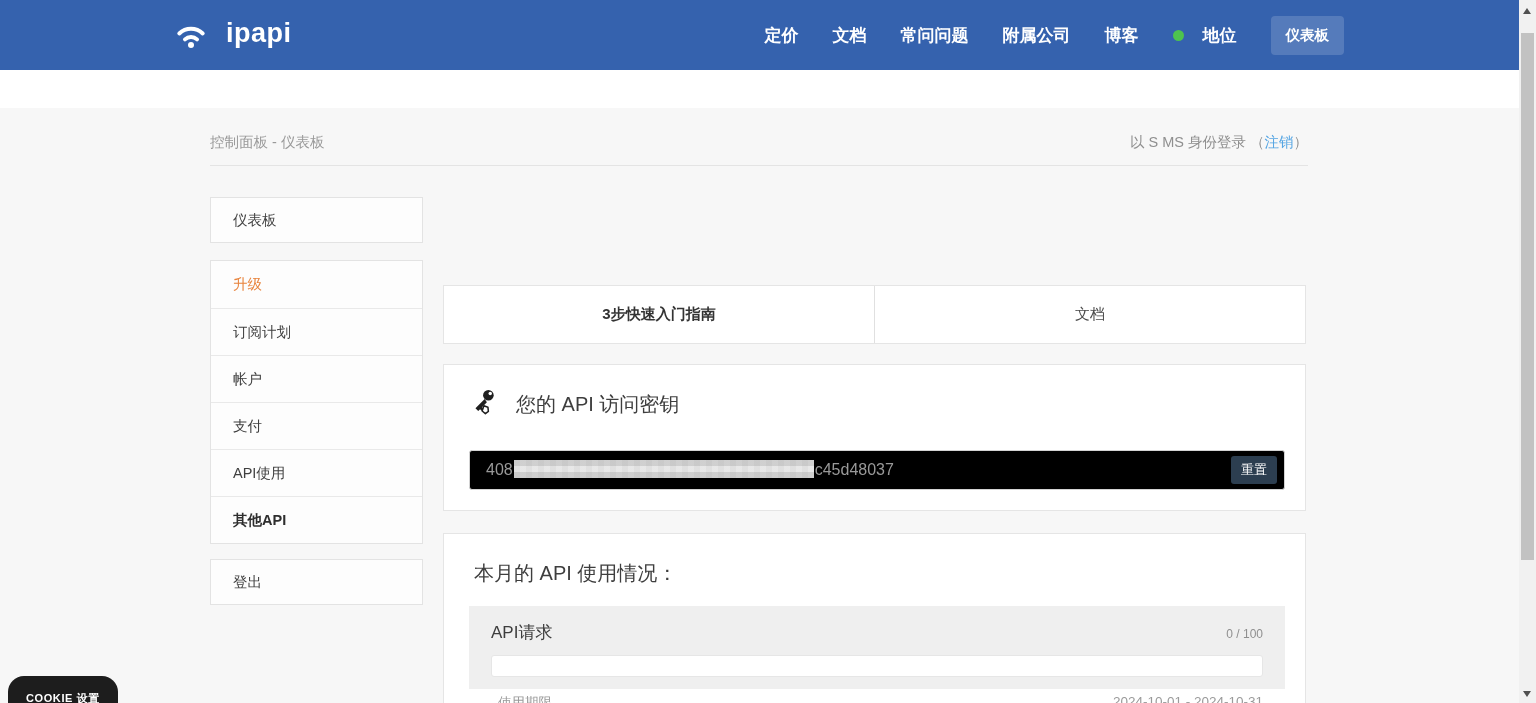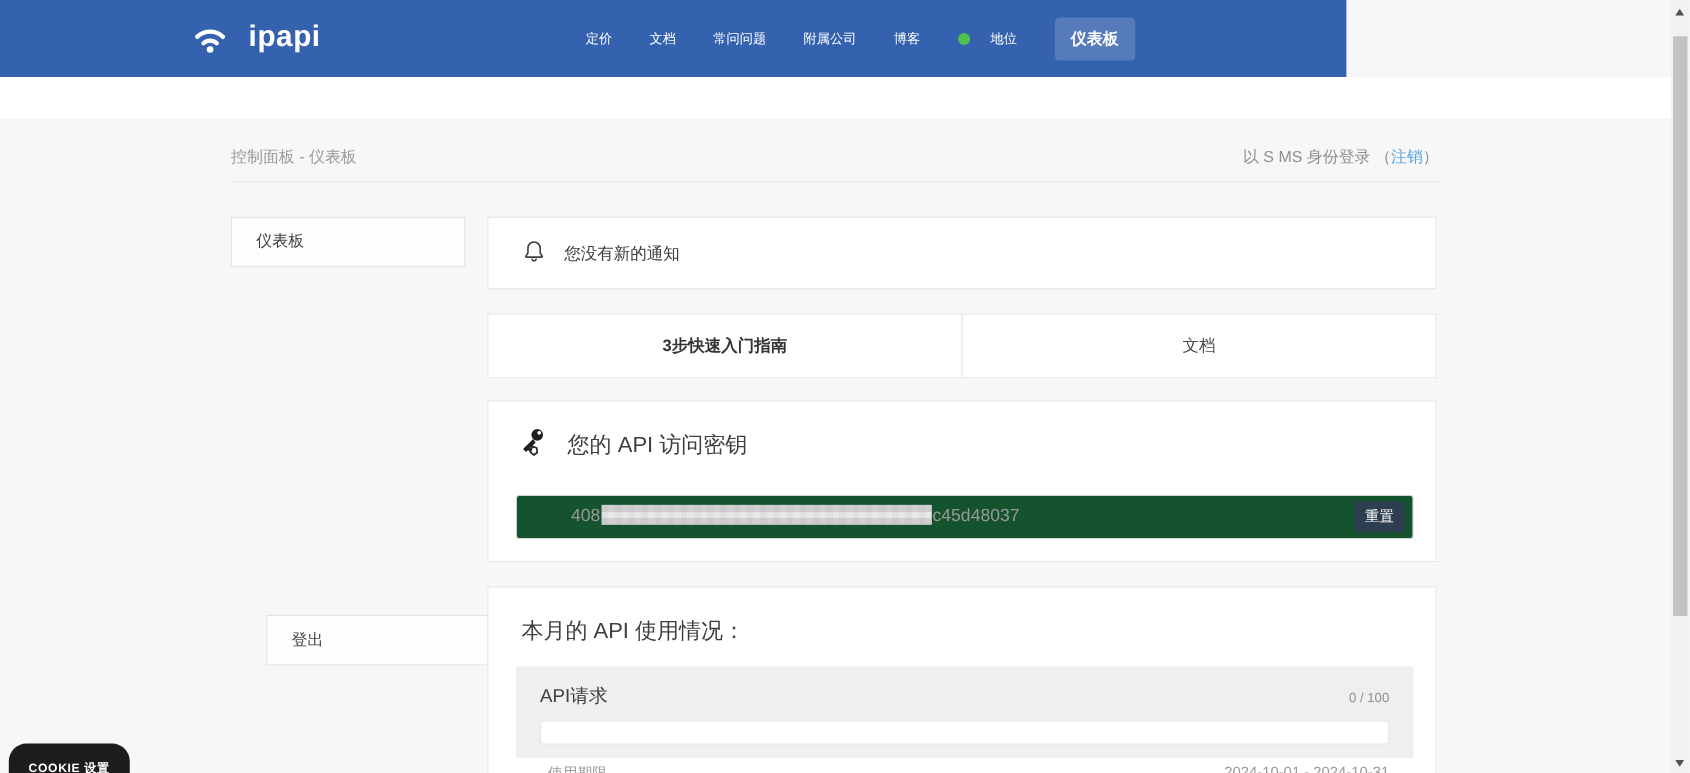--- a/index.html
+++ b/index.html
@@ -1,26 +1,26 @@
 <!DOCTYPE html>
 <html><head>
 <meta charset="utf-8">
 <style>
   * { margin:0; padding:0; box-sizing:border-box; }
   html,body { width:1536px; height:703px; overflow:hidden; }
   body { font-family:"Liberation Sans","DejaVu Sans",sans-serif; background:#f7f7f7; color:#3f3f3f; }
   #page { position:relative; width:1536px; height:703px; overflow:hidden; }
 
   
-  .navbar { position:absolute; top:0; left:0; width:1224px; height:70px; background:#3562ae; }
+  .navbar { position:absolute; top:0; left:0; width:1536px; height:70px; background:#3562ae; }
   .brand { position:absolute; left:168px; top:14px; display:flex; align-items:center; gap:12px; color:#fff; }
   .brand svg { display:block; }
   .brand-name { font-size:27px; font-weight:bold; letter-spacing:.5px; }
   .nav-right { position:absolute; right:192px; top:0; height:70px; display:flex; align-items:center; gap:34px; }
-  .nav-link { color:#fff; font-size:12px; font-weight:normal; cursor:pointer; white-space:nowrap; }
+  .nav-link { color:#fff; font-size:17px; font-weight:bold; cursor:pointer; white-space:nowrap; }
   .nav-status { display:flex; align-items:center; gap:19px; cursor:pointer; }
   .status-dot { width:11px; height:11px; border-radius:50%; background:#4ec34e; }
   .nav-dash-btn { background:rgba(255,255,255,.16); border-radius:4px; padding:10px 15px; color:#fff;
                   font-size:14.5px; font-weight:bold; cursor:pointer; }
   .white-strip { position:absolute; top:70px; left:0; width:1536px; height:38px; background:#ffffff; }
 
   
   .crumb-row { position:absolute; left:210px; top:133px; width:1098px; display:flex;
                justify-content:space-between; align-items:center; padding-bottom:13px;
                border-bottom:1px solid #e4e4e4; font-size:14.5px; color:#999; }
@@ -42,22 +42,22 @@
   .card-notif { top:197px; height:66px; display:flex; align-items:center; gap:16px; padding-left:30px;
                 font-size:15px; color:#3c3c3c; }
   .card-tabs { top:285px; height:59px; display:flex; }
   .tab-cell { flex:1; display:flex; align-items:center; justify-content:center; font-size:15px;
               color:#4a4a4a; cursor:pointer; }
   .tab-cell.first { border-right:1px solid #e0e0e0; font-weight:bold; color:#333; }
 
   .card-key { top:364px; height:147px; }
   .key-head { display:flex; align-items:center; gap:18px; padding:22px 0 0 26px; }
   .key-title { font-size:20px; color:#3e3e3e; }
-  .key-input-wrap { position:absolute; left:25px; right:20px; top:85px; height:40px; background:#14532d;
-                    border:1px solid #d3d3d3; border-radius:3px;padding-left:33px; }
+  .key-input-wrap { position:absolute; left:25px; right:20px; top:85px; height:40px; background:#000000;
+                    border:1px solid #d3d3d3; border-radius:3px; }
   .key-text { line-height:38px; padding-left:16px; font-size:16px; color:#999; white-space:nowrap; overflow:hidden; }
   .mosaic { display:inline-block; width:300px; height:18px; vertical-align:-3px; margin:0 1px;
             background-image:
               repeating-linear-gradient(0deg, rgba(195,195,195,.65) 0 6px, rgba(232,232,232,.55) 6px 12px),
               repeating-linear-gradient(90deg, #d6d6d6 0 6px, #e7e7e7 6px 12px); }
   .reset-btn { position:absolute; right:7px; top:5px; height:28px; padding:0 10px; background:#2c3e50;
                color:#fff; font-size:13px; border:none; border-radius:3px; cursor:pointer;
                font-family:inherit; }
 
   .card-usage { top:533px; height:230px; }
@@ -121,32 +121,31 @@
   <div class="crumb-row">
     <span>控制面板 - 仪表板</span>
     <span class="login-info">
       <span>以 S MS 身份登录</span>
       <span>（</span><span class="logout-link">注销</span><span>）</span>
     </span>
   </div>
 
   <div class="side-box side-single" style="top:197px;">仪表板</div>
 
+  <div class="side-box side-group">
+    <div class="side-item upgrade">升级</div>
+    <div class="side-item">订阅计划</div>
+    <div class="side-item">帐户</div>
+    <div class="side-item">支付</div>
+    <div class="side-item">API使用</div>
+    <div class="side-item bold">其他API</div>
+  </div>
 
-  <div class="side-box side-single" style="top:559px;margin-left:32px;">登出</div>
+  <div class="side-box side-single" style="top:559px;">登出</div>
 
-  <div class="card card-notif">
-    <span>
-      <svg width="23" height="23" viewBox="0 0 24 24" fill="none">
-        <path d="M12 3.2c3.4 0 5.8 2.6 5.8 6v4.4l1.9 2.9c.3.5 0 1-.6 1H4.9c-.6 0-.9-.5-.6-1l1.9-2.9V9.2c0-3.4 2.4-6 5.8-6z" stroke="#3c3c3c" stroke-width="1.5" stroke-linejoin="round"></path>
-        <path d="M10 19.6a2.1 2.1 0 0 0 4 0" stroke="#3c3c3c" stroke-width="1.5" stroke-linecap="round"></path>
-      </svg>
-    </span>
-    <span>您没有新的通知</span>
-  </div>
 
   <div class="card card-tabs">
     <div class="tab-cell first">3步快速入门指南</div>
     <div class="tab-cell">文档</div>
   </div>
 
   <div class="card card-key">
     <div class="key-head">
       <span>
         <svg width="28" height="30" viewBox="0 0 24 26" fill="none">

